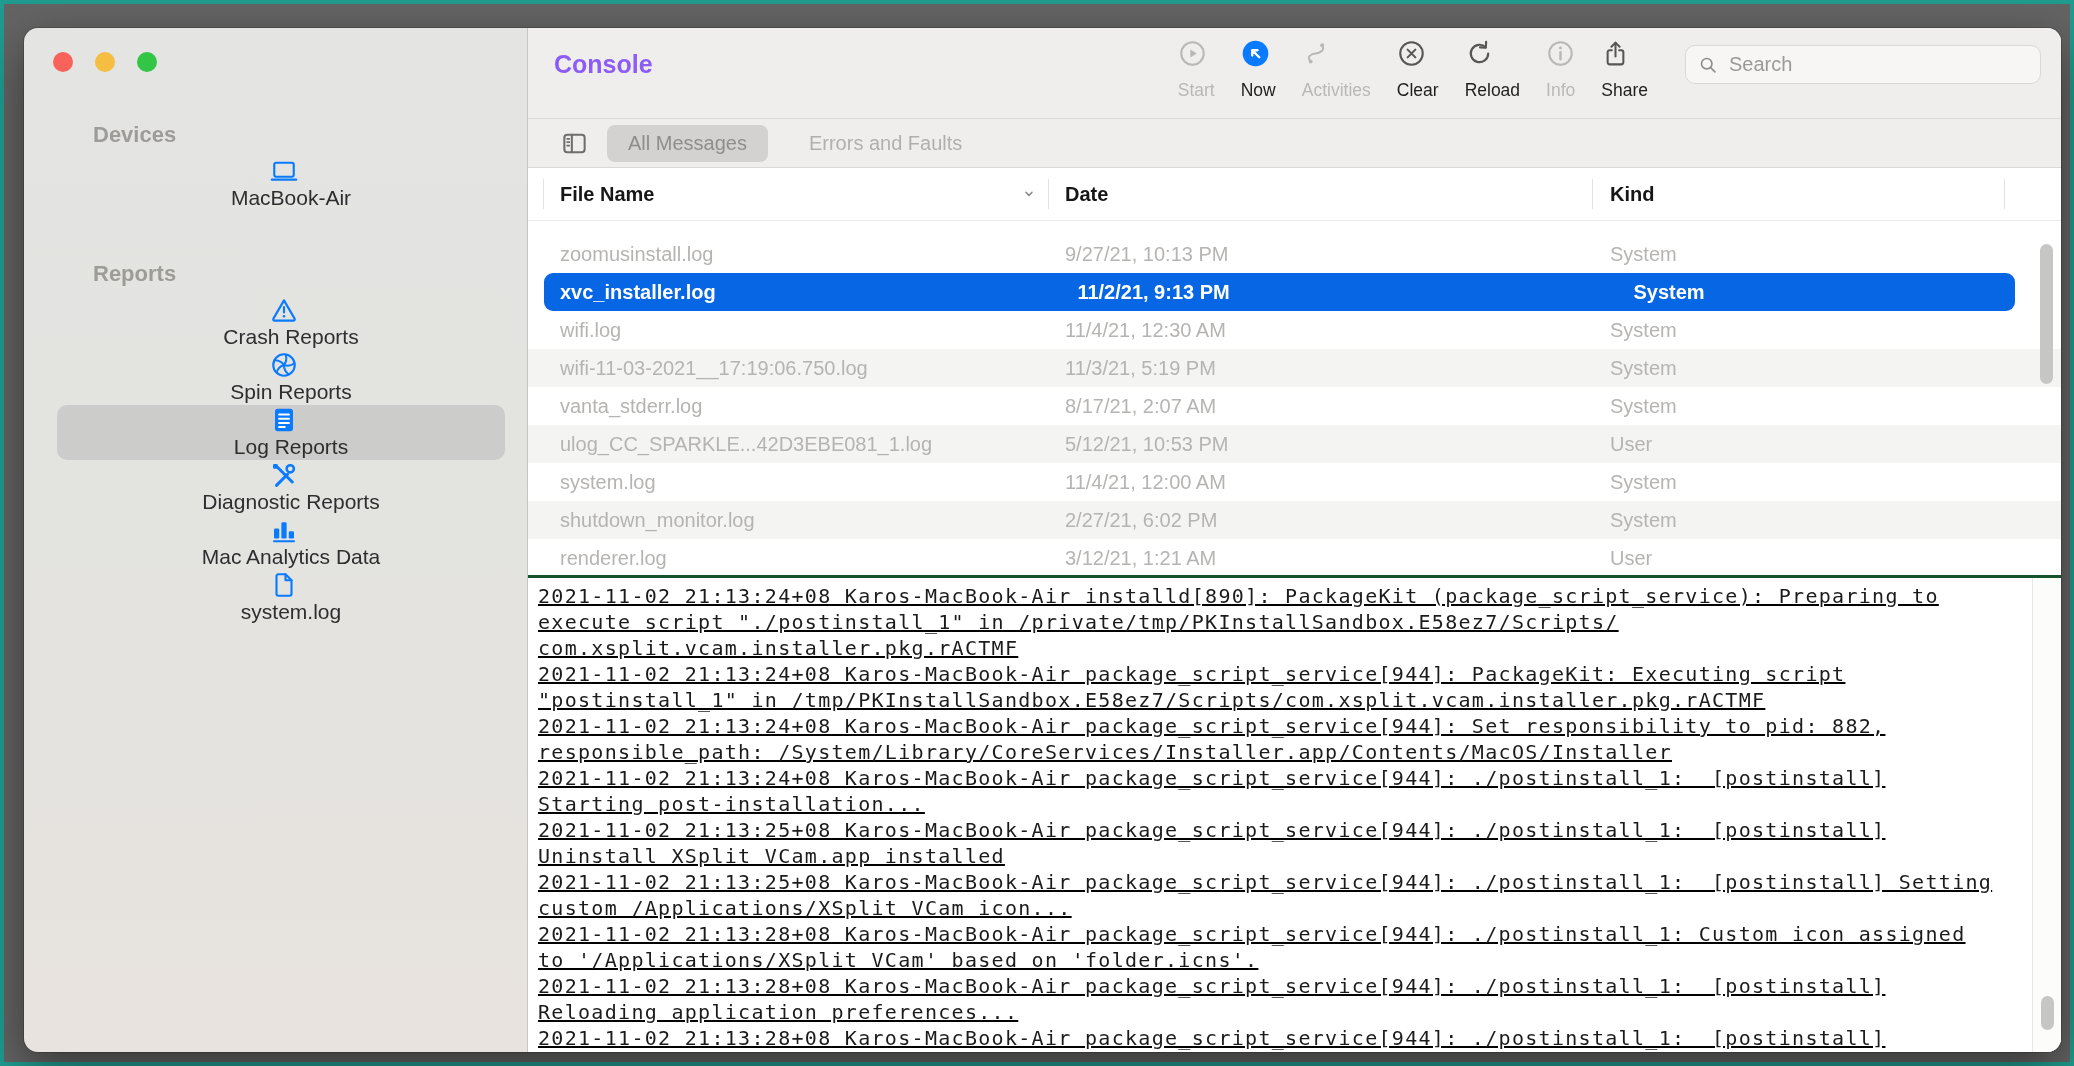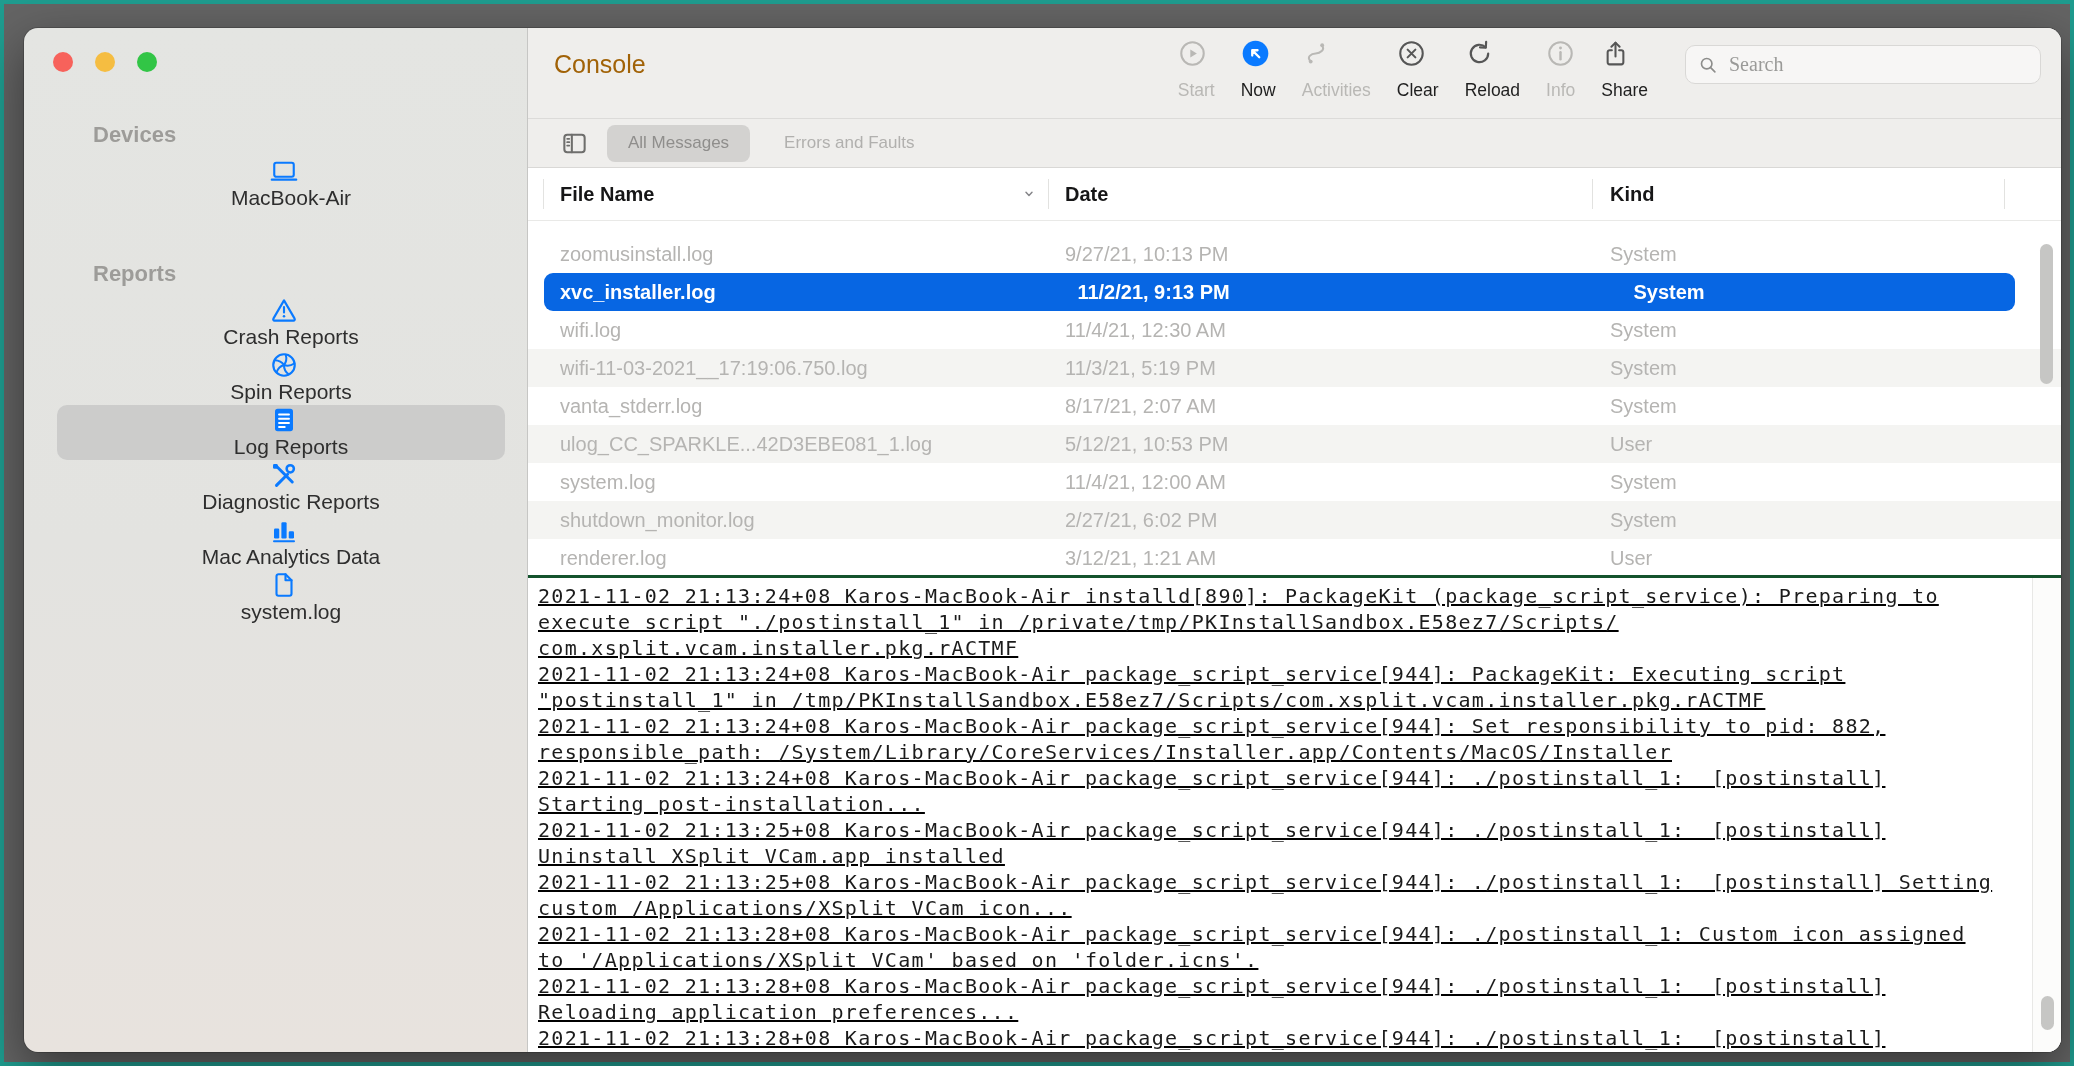--- a/index.html
+++ b/index.html
@@ -23,40 +23,40 @@
   .side-item{display:flex;align-items:center;height:55px;margin:0 22px 0 33px;
              padding-left:20px;border-radius:10px;font-size:21px;color:#2e2e2e;cursor:default;flex-direction:column;}
   .side-item .sicon{width:30px;height:30px;flex:0 0 30px;color:#0a7aff;margin-right:15px;}
   .side-item.sel{background:#cccccb;}
   .side-label:nth-of-type(1){margin-top:50px;}
   
   .content{flex:1;display:flex;flex-direction:column;background:#ffffff;min-width:0;}
   
   .toolbar{height:91px;box-sizing:border-box;background:#efeeec;border-bottom:1px solid #dcdbd9;
            display:flex;align-items:flex-start;padding:0 20px 0 26px;}
-  .win-title{font-size:25px;font-weight:400;color:#a16207;margin-top:22px;}
+  .win-title{font-size:25px;font-weight:700;color:#8b5cf6;margin-top:22px;}
   .tb-spacer{flex:1;}
   .tb-buttons{display:flex;align-items:flex-start;margin-top:11px;}
   .tbtn{display:flex;flex-direction:column;align-items:flex-start;gap:13px;margin:0 13px;cursor:default;}
   .tbtn .ticon{width:29px;height:29px;color:#565656;}
   .tbtn .tlabel{font-size:17.5px;color:#1f1f1f;line-height:18px;}
   .tbtn.off .ticon{color:#b9b8b5;}
   .tbtn.off .tlabel{color:#b9b8b5;}
   .search{width:356px;height:39px;box-sizing:border-box;margin:17px 0 0 24px;border-radius:10px;
           background:#f7f6f5;border:1px solid #d9d8d6;display:flex;align-items:center;padding:0 11px;gap:8px;}
   .search svg{width:22px;height:22px;color:#8d8d8b;flex:0 0 22px;}
   .search input{border:none;outline:none;background:transparent;font-size:20px;color:#333;
-                font-family:Liberation Serif, serif;width:100%;}
+                font-family:Liberation Sans, sans-serif;width:100%;}
   .search input::placeholder{color:#9a9a98;}
   
   .tabbar{height:49px;box-sizing:border-box;background:#efeeec;border-bottom:1px solid #d9d8d6;
           display:flex;align-items:center;padding-left:32px;}
   .toggle{width:29px;height:29px;color:#6e6e6c;background:none;border:none;padding:0;margin-right:18px;}
   .toggle svg{width:29px;height:29px;display:block;}
-  .tab{font-size:17px;color:#b1b0ae;margin-right:13px;padding:0 21px;height:37px;
+  .tab{font-size:20px;color:#b1b0ae;margin-right:20px;padding:0 21px;height:37px;
        display:flex;align-items:center;border-radius:8px;cursor:default;}
   .tab.on{background:#d3d2d0;color:#8f8e8c;}
   
   .thead{height:53px;box-sizing:border-box;border-bottom:1px solid #e9e9e7;display:flex;
          align-items:center;position:relative;background:#fff;}
   .thead .leftline{position:absolute;left:15px;top:11px;bottom:11px;width:1px;background:#e3e3e1;}
   .hc{display:flex;align-items:center;box-sizing:border-box;height:100%;position:relative;
       font-size:20px;font-weight:600;color:#161617;}
   .hc::after{content:"";position:absolute;right:0;top:11px;bottom:11px;width:1px;background:#e2e2e0;}
   .hc1{width:521px;padding-left:32px;}

